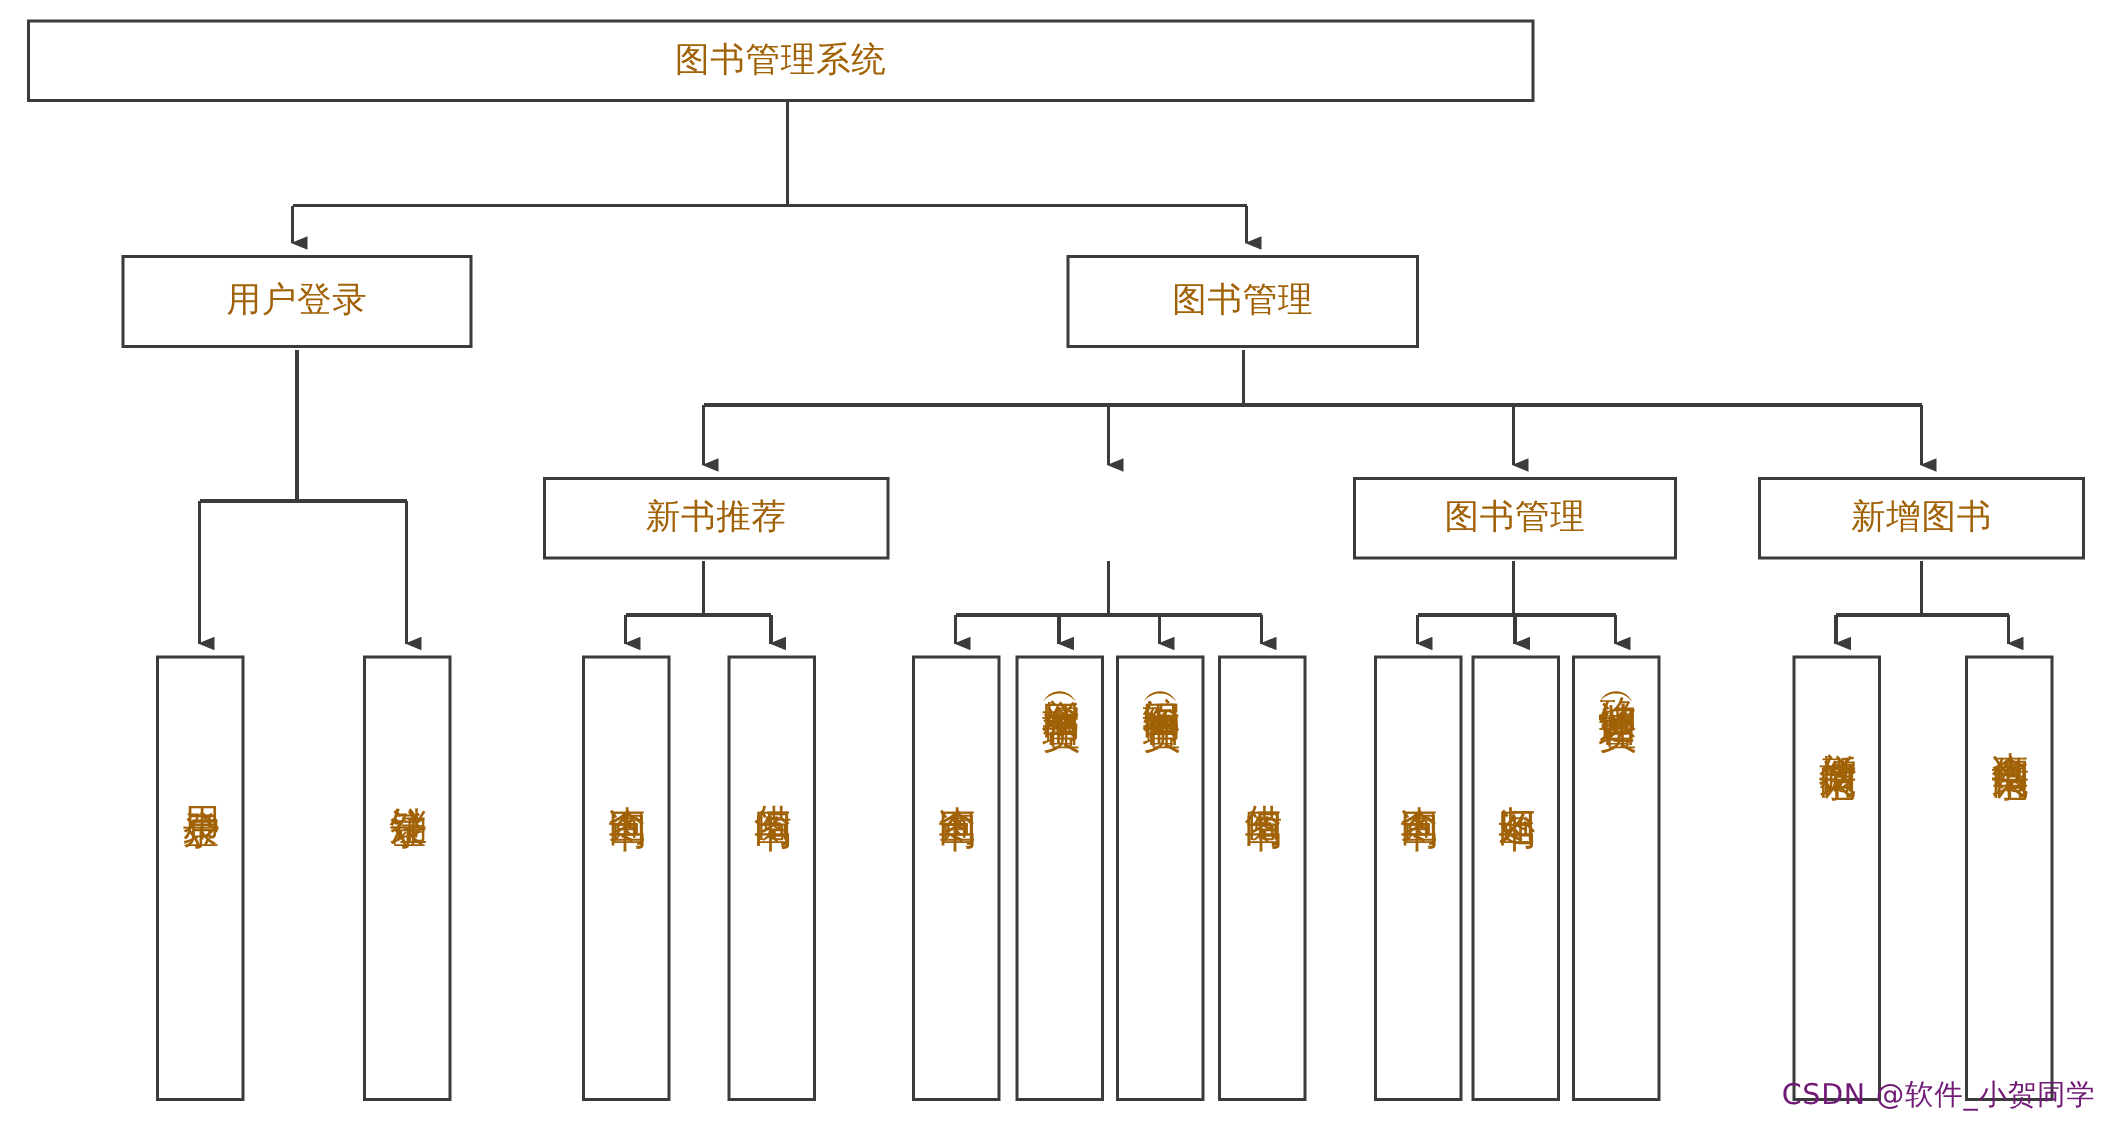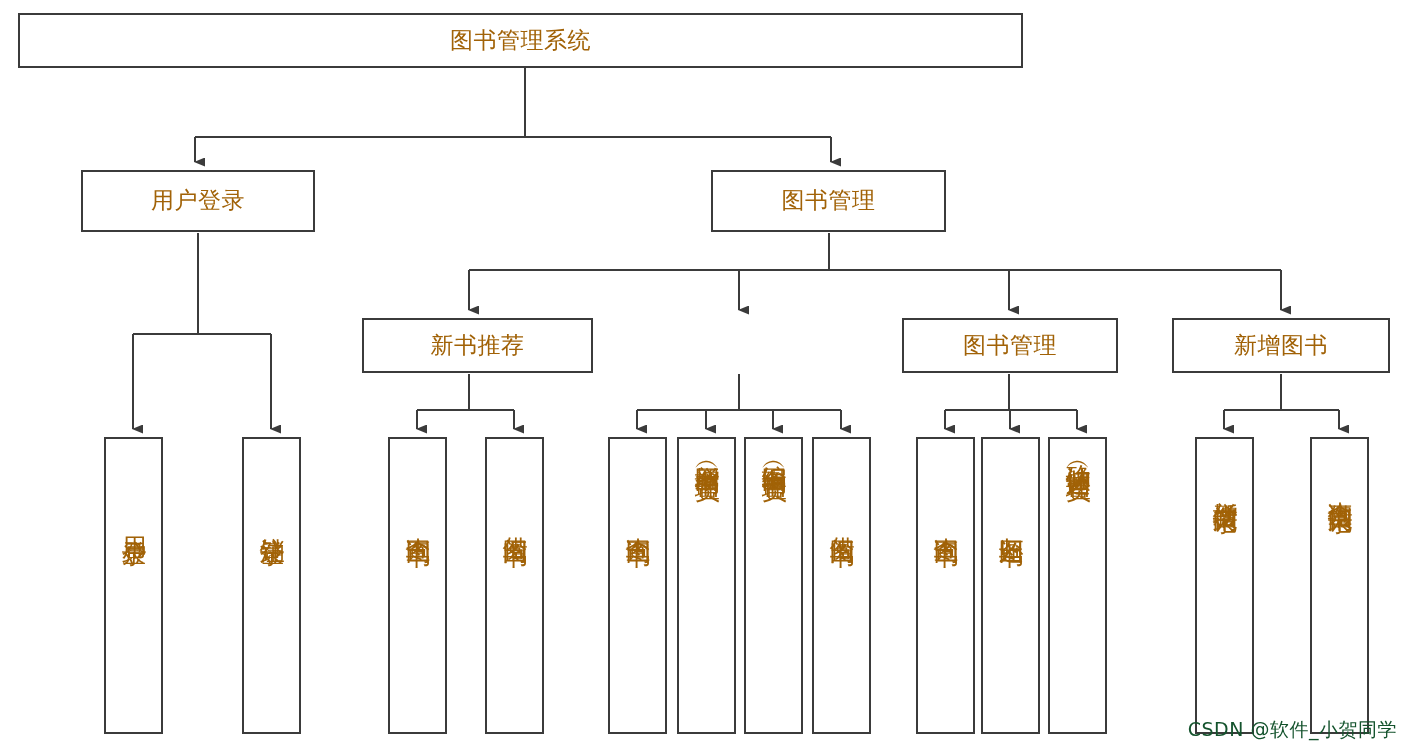--- a/index.html
+++ b/index.html
@@ -51,21 +51,21 @@
     letter-spacing:2px;
     white-space:nowrap;
     margin:0 auto;
   }
 
   .watermark{
     position:absolute;
     right:8px;
     bottom:4px;
     font-size:19px;
-    color:#14532d;
+    color:#701a75;
     white-space:nowrap;
     letter-spacing:0.5px;
     font-family:"DejaVu Sans","Liberation Sans",sans-serif;
   }
 </style>
 </head>
 <body>
 
 <div id="diagram">
 

